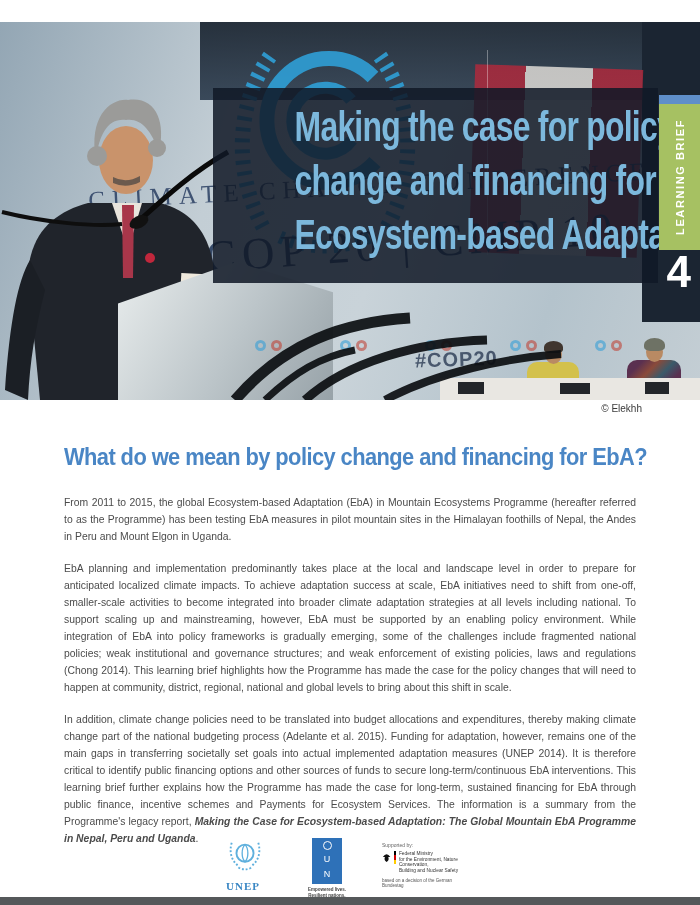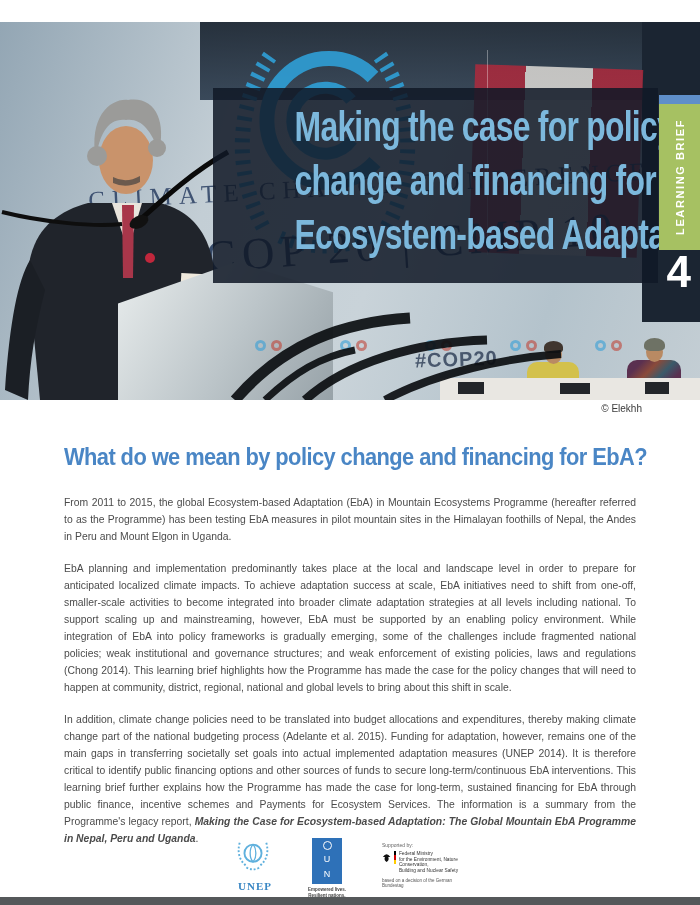--- a/index.html
+++ b/index.html
@@ -77,21 +77,21 @@
   .heading { position:absolute; top:444px; left:64px; font-size:23px; font-weight:bold; color:#4a86c5;
            letter-spacing:-.6px; transform:scaleX(.95); transform-origin:left; white-space:nowrap; }
   .body-text { position:absolute; top:494px; left:64px; width:650px; transform:scaleX(.88);
            transform-origin:0 0; font-size:11.8px; line-height:17px; color:#4b4b4b; text-align:justify; }
   .body-text p { margin-bottom:15px; }
   .emph { font-weight:bold; font-style:italic; }
 
   
   .logos-row { position:absolute; top:838px; left:0; width:700px; display:flex; justify-content:center;
            align-items:flex-start; gap:26px; }
-  .logo-unep { width:46px; text-align:right; }
+  .logo-unep { width:46px; text-align:left; }
   .unep-label { font-family:"Liberation Serif", serif; font-size:11px; font-weight:bold; color:#3a87c4; letter-spacing:1px; }
   .logo-iucn { padding-top:6px; }
   .logo-undp { width:58px; }
   .undp-box { width:30px; height:46px; background:#2e71b8; color:#fff; text-align:center; padding-top:3px; margin:0 auto; }
   .undp-emblem { width:9px; height:9px; border:1px solid #fff; border-radius:50%; margin:0 auto 2px; }
   .undp-letters { font-size:9px; font-weight:normal; letter-spacing:4px; line-height:15px; padding-left:4px; }
   .undp-tagline { font-size:4.5px; color:#444; font-weight:bold; text-align:center; margin-top:3px; line-height:6px; }
   .logo-ministry { width:92px; padding-top:4px; }
   .supported-by { font-size:5px; color:#666; margin-bottom:3px; }
   .min-row { display:flex; gap:3px; align-items:flex-start; }

